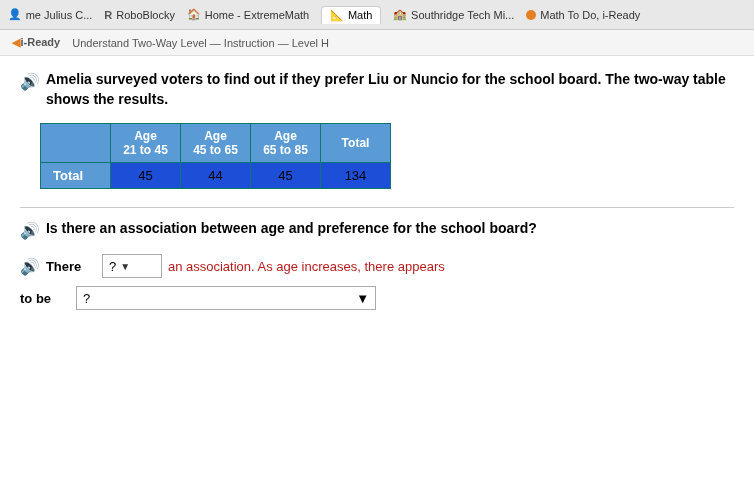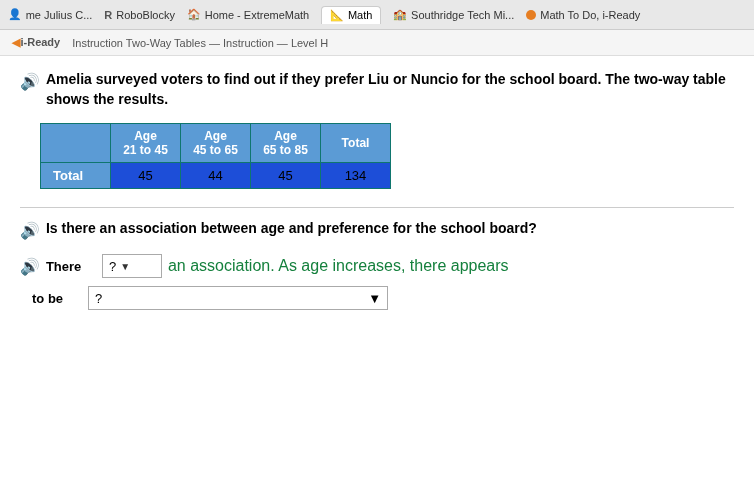--- a/index.html
+++ b/index.html
@@ -163,30 +163,30 @@
       display: flex;
       align-items: center;
       gap: 4px;
       height: 24px;
     }
     .dropdown-select .arrow {
       font-size: 10px;
       color: #333;
     }
     .inline-text {
-      font-size: 16px;
-      color: #15803d;
+      font-size: 13px;
+      color: #b91c1c;
     }
 
     
     .answer-row2 {
       display: flex;
       align-items: center;
       gap: 6px;
-      margin-left: 12px;
+      margin-left: 0;
       font-size: 13px;
     }
 
     .dropdown-wide {
       border: 1px solid #aaa;
       background: #fff;
       padding: 3px 6px;
       font-size: 13px;
       min-width: 300px;
       cursor: pointer;
@@ -223,21 +223,21 @@
   <div class="tab-item">
     <span style="width:10px;height:10px;border-radius:50%;background:#e67e22;display:inline-block;"></span>
     <span>Math To Do, i-Ready</span>
   </div>
 </div>
 
 <div class="breadcrumb-bar">
   <span style="font-weight:bold;margin-right:12px;">
     <span style="color:#e67e22;">◀</span><span>i-Ready</span>
   </span>
-  <span>Instruction Two-Way Tables — Instruction — Level H</span>
+  <span>Understand Two-Way Level — Instruction — Level H</span>
 </div>
 
 <div class="main-content">
 
   <div class="question-prompt">
     <span class="speaker-icon">🔊</span>
     <span>Amelia surveyed voters to find out if they prefer Liu or Nuncio for the school board. The two-way table shows the results.</span>
   </div>
 
   <div class="table-container">

